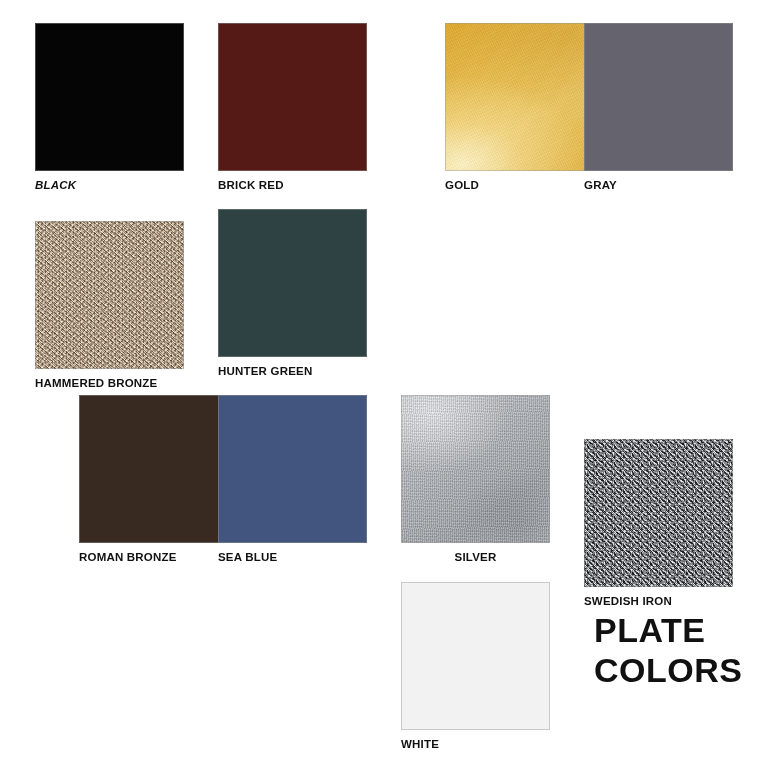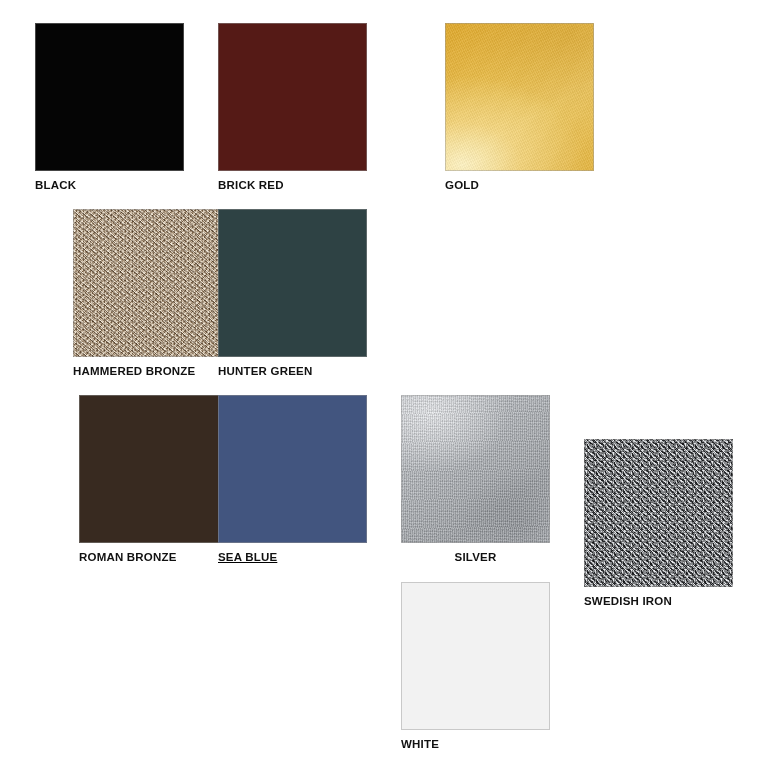--- a/index.html
+++ b/index.html
@@ -174,21 +174,22 @@
     letter-spacing: 0.5px;
     color: #111111;
     white-space: pre-line;
   }
 </style>
 </head>
 <body>
 
 <div id="board">
 
-<div class="cell" style="left: 35px; top: 23px;">
+  <div class="title" id="title-block" style="left: 594px; top: 610px;"><div>PLATE</div><div>COLORS</div></div>
+<div class="cell" style="left: 35px; top: 23px; font-style: italic;">
       <div class="swatch">
         <div class="swatch-base" style="background: rgb(5, 5, 5);"></div>
         <div class="swatch-outline"></div>
       </div>
       <div class="label">BLACK</div>
     </div>
     <div class="cell" style="left: 218px; top: 23px;">
       <div class="swatch">
         <div class="swatch-base" style="background: rgb(85, 26, 22);"></div>
         <div class="swatch-outline"></div>
@@ -197,21 +198,28 @@
     </div>
     <div class="cell" style="left: 401px; top: 23px; padding-left: 44px;">
       <div class="swatch">
         <div class="swatch-base" style="background: rgb(232, 189, 77);"></div>
         <div class="swatch-tex tex-gold"></div>
         <div class="swatch-tex tex-gold-grain"></div>
         <div class="swatch-outline"></div>
       </div>
       <div class="label">GOLD</div>
     </div>
-    <div class="cell" style="left: 35px; top: 209px; margin-left: 38px;">
+    <div class="cell" style="left: 584px; top: 23px;">
+      <div class="swatch">
+        <div class="swatch-base" style="background: rgb(101, 99, 110);"></div>
+        <div class="swatch-outline"></div>
+      </div>
+      <div class="label">GRAY</div>
+    </div>
+    <div class="cell" style="left: 35px; top: 221px;">
       <div class="swatch">
         <div class="swatch-base" style="background: rgb(167, 141, 114);"></div>
         <div class="swatch-tex tex-hammered"></div>
         <div class="swatch-tex tex-hammered-grain"></div>
         <div class="swatch-tex tex-hammered-grain2"></div>
         <div class="swatch-outline"></div>
       </div>
       <div class="label">HAMMERED BRONZE</div>
     </div>
     <div class="cell" style="left: 218px; top: 209px;">
@@ -221,21 +229,21 @@
       </div>
       <div class="label">HUNTER GREEN</div>
     </div>
     <div class="cell" style="left: 35px; top: 395px; margin-left: 44px;">
       <div class="swatch">
         <div class="swatch-base" style="background: rgb(56, 42, 32);"></div>
         <div class="swatch-outline"></div>
       </div>
       <div class="label">ROMAN BRONZE</div>
     </div>
-    <div class="cell" style="left: 218px; top: 395px; text-decoration: underline;">
+    <div class="cell" style="left: 218px; top: 395px;">
       <div class="swatch">
         <div class="swatch-base" style="background: rgb(66, 85, 127);"></div>
         <div class="swatch-outline"></div>
       </div>
       <div class="label">SEA BLUE</div>
     </div>
     <div class="cell" style="left: 401px; top: 395px; text-align: center;">
       <div class="swatch">
         <div class="swatch-base" style="background: rgb(178, 182, 187);"></div>
         <div class="swatch-tex tex-silver"></div>

